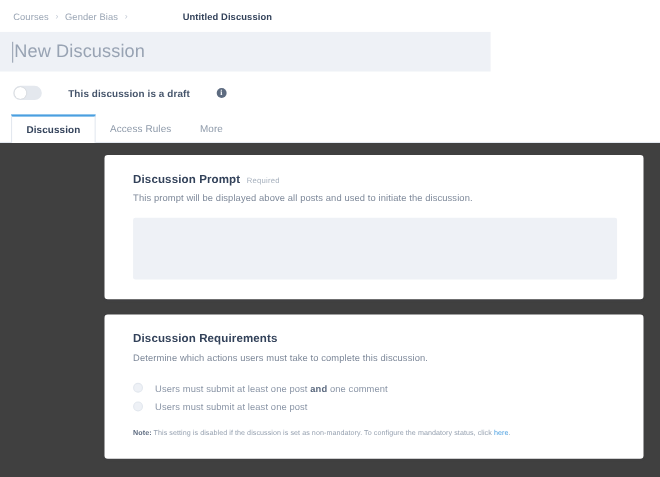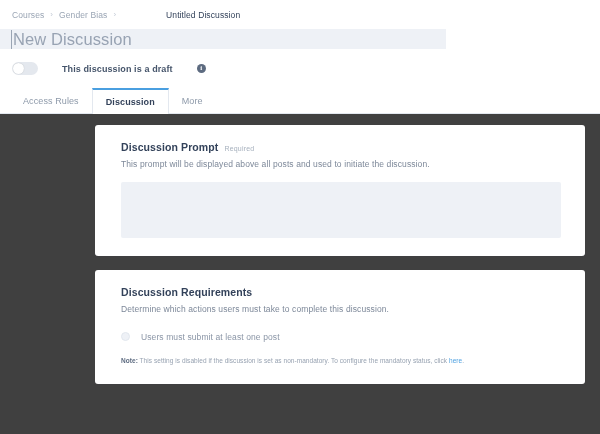--- a/index.html
+++ b/index.html
@@ -35,28 +35,28 @@
   .crumb-link {
     color: #9aa5b4;
     letter-spacing: .1px;
   }
   .crumb-sep {
     color: #c3cbd6;
     font-size: 8px;
   }
   .crumb-current {
     color: #33425a;
-    font-weight: normal;
+    font-weight: bold;
     letter-spacing: .1px;
     padding-left: 44px;
   }
 
   .title-field {
     margin: 2px 0 0 0;
-    height: 20px;
+    height: 36px;
     width: 446px;
     background: #eef1f6;
     display: flex;
     align-items: center;
     padding-left: 11px;
   }
   .title-caret {
     width: 1px;
     height: 19px;
     background: #9aa5b4;
@@ -234,25 +234,25 @@
 
   <div class="draft-row">
     <div class="toggle">
       <div class="knob"></div>
     </div>
     <span class="draft-label">This discussion is a draft</span>
     <span class="info-icon">i</span>
   </div>
 
   <div class="tabbar">
+    <div class="tab active">
+      <span>Discussion</span>
+    </div>
     <div class="tab">
       <span>Access Rules</span>
-    </div>
-    <div class="tab active">
-      <span>Discussion</span>
     </div>
     <div class="tab">
       <span>More</span>
     </div>
   </div>
 
 </div>
 
 <div class="content">
 
@@ -267,20 +267,24 @@
 
   <div class="card">
     <div class="card-title">
       <span>Discussion Requirements</span>
     </div>
     <div class="card-desc">Determine which actions users must take to complete this discussion.</div>
 
     <div class="options">
       <div class="option-row">
         <span class="radio"></span>
+        <span class="option-label"><span>Users must submit at least one post </span><b>and</b><span> one comment</span></span>
+      </div>
+      <div class="option-row">
+        <span class="radio"></span>
         <span class="option-label"><span>Users must submit at least one post</span></span>
       </div>
     </div>
 
     <div class="note"><b>Note:</b><span> This setting is disabled if the discussion is set as non-mandatory. To configure the mandatory status, click </span><a href="#">here</a><span>.</span></div>
   </div>
 
 </div>
 
 </body></html>

